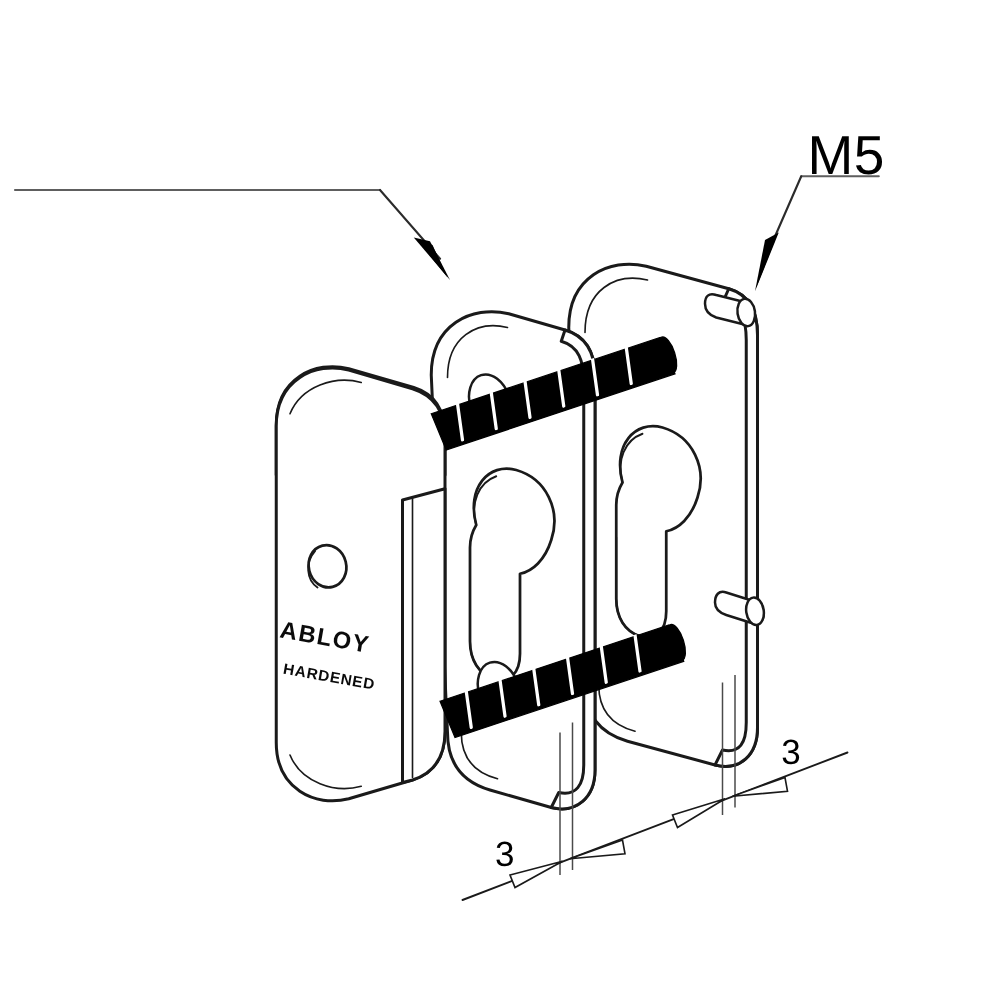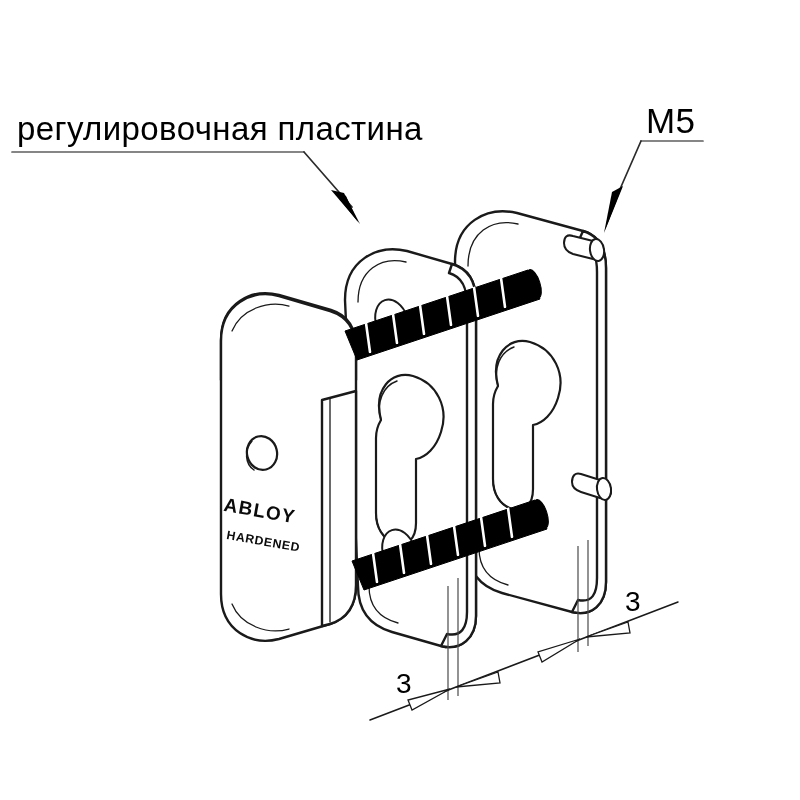--- a/index.html
+++ b/index.html
@@ -123,21 +123,21 @@
   }
   #label-plate {
     left: 17px;
     top: 112px;
     font-size: 33px;
     letter-spacing: 0.4px;
   }
   #label-m5 {
     left: 646px;
     top: 103px;
-    font-size: 35px;
+    font-size: 44px;
     letter-spacing: 0.4px;
   }
   .dimtext {
     position: absolute;
     font-size: 28px;
     color: #000000;
     font-family: "Liberation Sans", sans-serif;
     user-select: none;
   }
   #dim-left-text { left: 396px; top: 668px; }
@@ -382,21 +382,20 @@
       <path class="dimline" d="M 370 720 L 678 602"></path>
 
       <polygon class="dimarrow" points="450,689 408,700 412,710"></polygon>
       <polygon class="dimarrow" points="456,687 498,672 500,683"></polygon>
 
       <polygon class="dimarrow" points="580,639 538,652 542,662"></polygon>
       <polygon class="dimarrow" points="586,637 628,622 630,633"></polygon>
     </g>
   </svg>
 
-  <div class="anno" id="label-plate">регулировочная пластина</div>
 
   <div class="anno" id="label-m5">M5</div>
 
   <div class="dimtext" id="dim-left-text">3</div>
 
   <div class="dimtext" id="dim-right-text">3</div>
 
   <div class="engrave" id="mark-brand">ABLOY</div>
 
   <div class="engrave" id="mark-sub">HARDENED</div>

